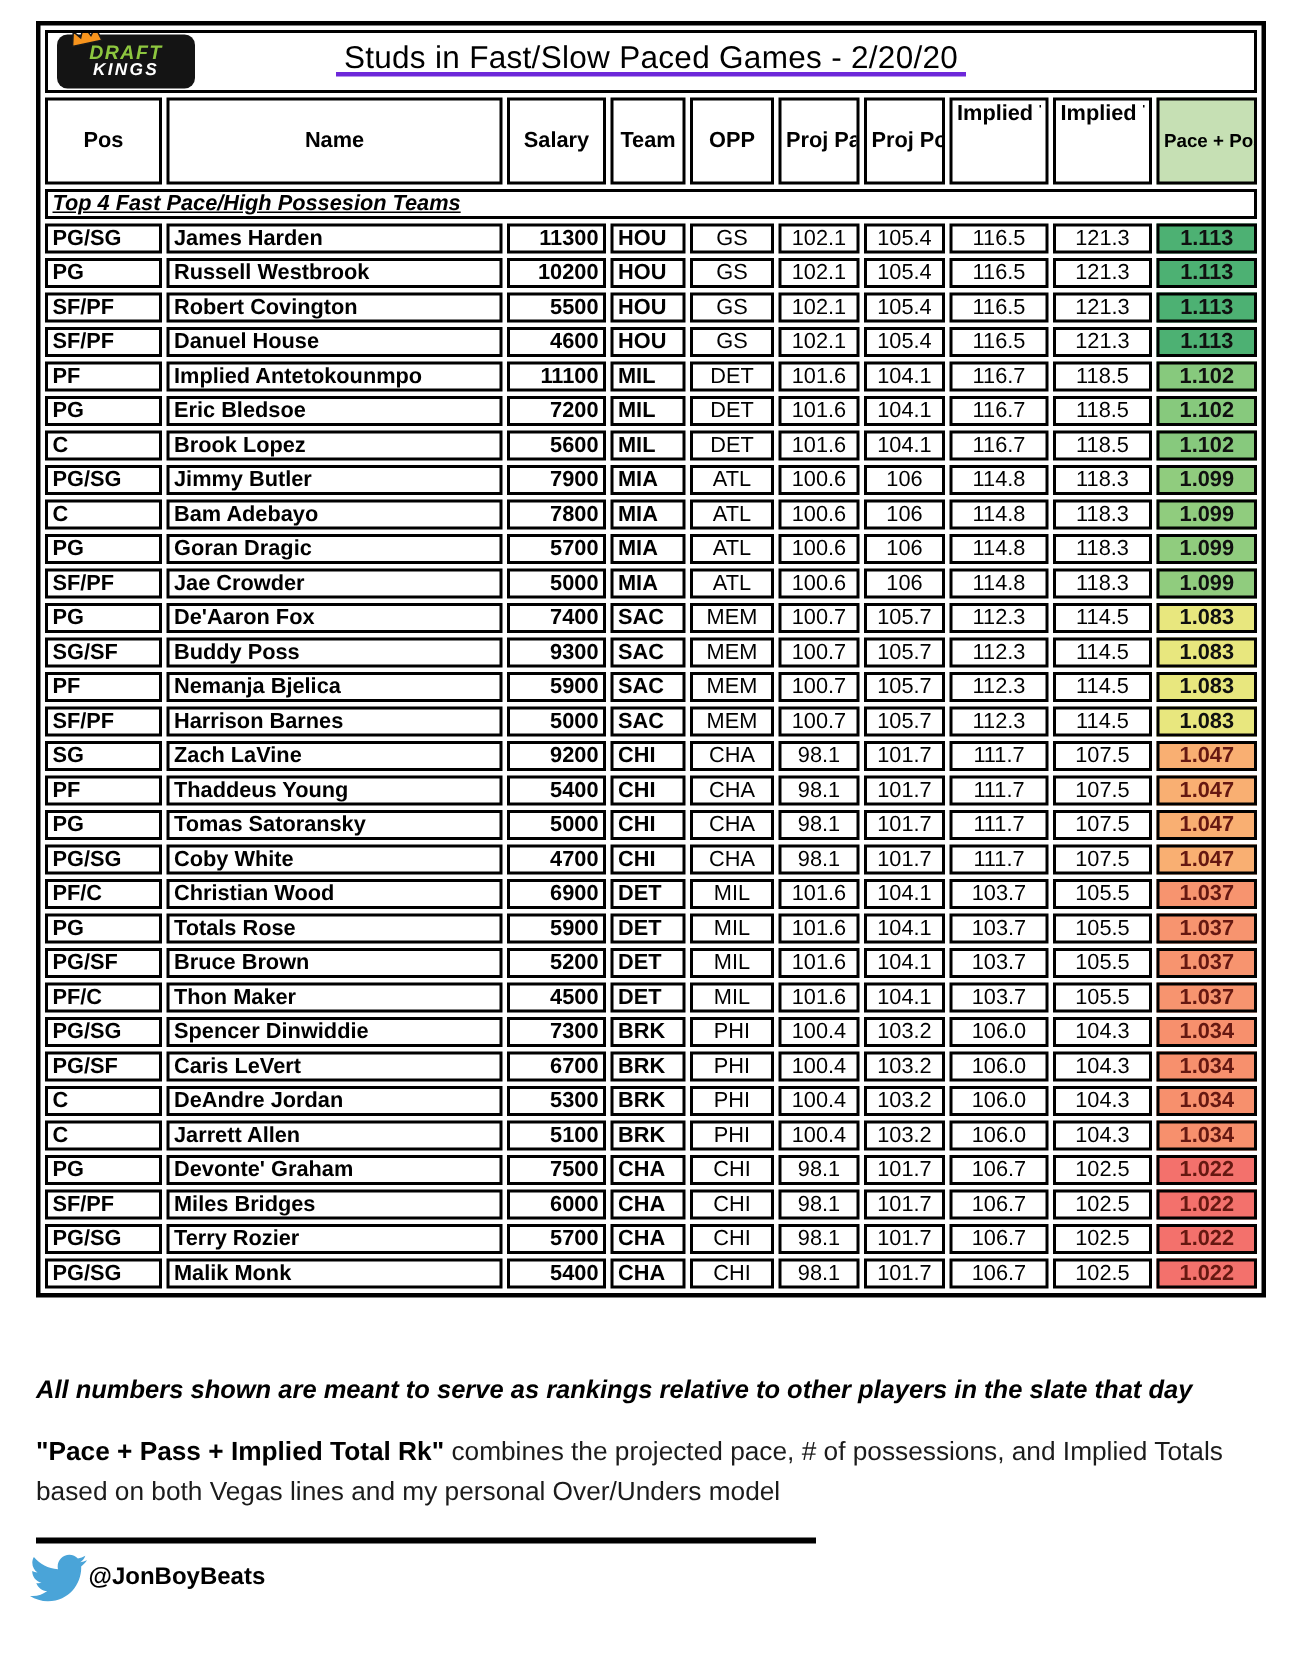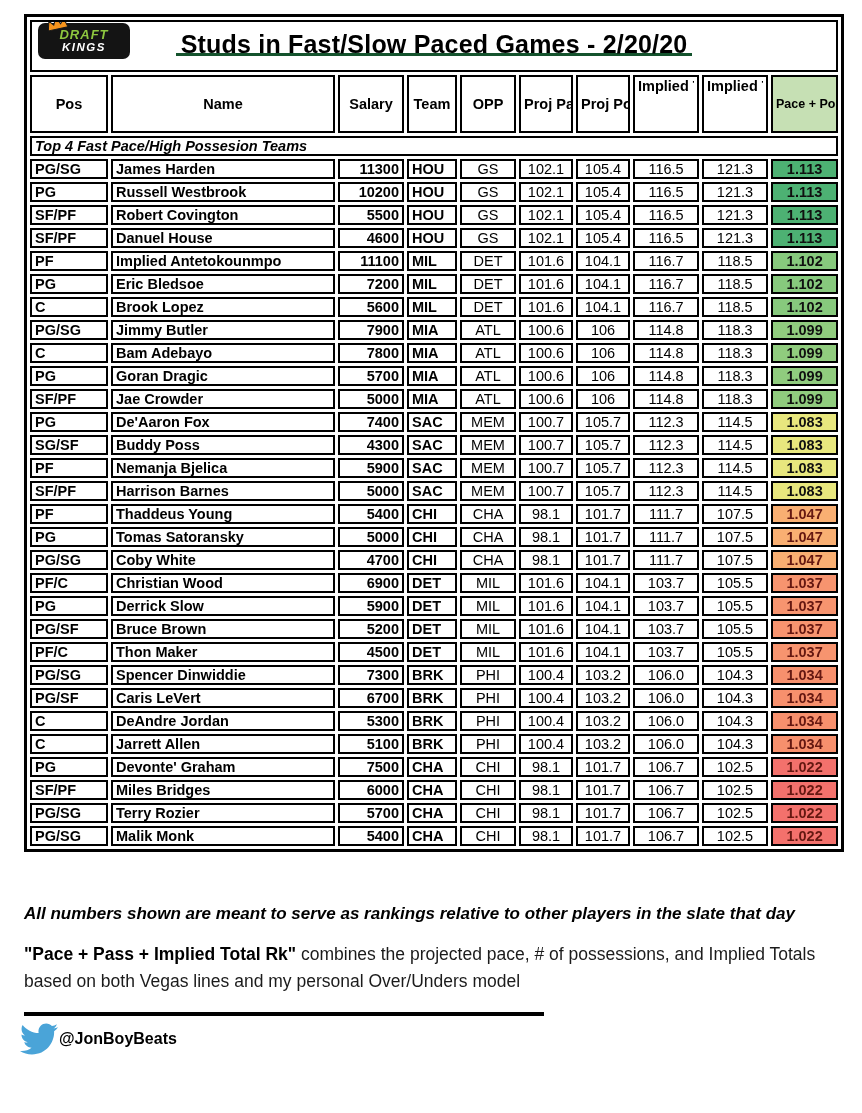--- a/index.html
+++ b/index.html
@@ -18,24 +18,24 @@
     margin:14px 0 0 24px;
   }
   table.studs td {
     border:2px solid #000; background:#fff;
     height:17px; font-size:14.5px; line-height:16px;
     padding:0 3px; overflow:hidden; white-space:nowrap;
     vertical-align:middle;
   }
   
   td.title-cell { height:40px; border:2px solid #000; }
-  .title-wrap { position:relative; display:flex; align-items:center; justify-content:center; height:48px; }
+  .title-wrap { position:relative; display:flex; align-items:center; justify-content:center; height:38px; }
   .page-title {
-    font-size:25px; font-weight:bold; letter-spacing:.2px;
-    border-bottom:3px solid #14532d; padding:0 5px 1px;
+    font-size:21px; font-weight:normal; letter-spacing:.2px;
+    border-bottom:3px solid #6d28d9; padding:0 5px 1px;
   }
   .dk-logo {
     position:absolute; left:3px; top:1px;
     width:92px; height:36px; background:#141414;
     border-radius:7px; text-align:center;
     display:flex; flex-direction:column; justify-content:center;
     line-height:12px; font-style:italic; font-weight:bold;
   }
   .dk1 { color:#8dc63f; font-size:13px; letter-spacing:1px; }
   .dk2 { color:#ffffff; font-size:11.5px; letter-spacing:1.5px; }
@@ -46,21 +46,21 @@
     text-align:center; font-weight:bold; font-size:17px;
     height:64px; white-space:pre-line; line-height:21px;
   }
   td.hdr.clip { vertical-align:top; }
   td.hdr.clip .clipwrap { height:54px; overflow:hidden; padding-top:1px; }
   td.hdr.rank-hdr { font-size:12.5px; line-height:15px; background:#c6e0b4; }
 
   
   td.section {
     background:#d9d9d9; font-weight:bold; font-style:italic;
-    font-size:15.5px; height:18px; text-align:left; padding-left:4px;
+    font-size:15.5px; height:18px; text-align:left; padding-left:4px;text-decoration:underline;
   }
 
   
   td.c-pos, td.c-name, td.c-team { text-align:left; font-weight:bold; }
   td.c-salary { text-align:right; font-weight:bold; }
   td.c-opp, td.c-num { text-align:center; font-weight:normal; font-size:14px; }
   td.c-rank { text-align:center; font-weight:bold; }
 
   
   .notes { margin:52px 0 0 24px; width:812px; }
@@ -273,21 +273,21 @@
           <td class="c-opp">MEM</td>
           <td class="c-num">100.7</td>
           <td class="c-num">105.7</td>
           <td class="c-num">112.3</td>
           <td class="c-num">114.5</td>
           <td class="c-rank" style="background: rgb(232, 231, 126); color: rgb(16, 16, 16);">1.083</td>
         </tr>
         <tr>
           <td class="c-pos">SG/SF</td>
           <td class="c-name">Buddy Poss</td>
-          <td class="c-salary">4300</td>
+          <td class="c-salary">9300</td>
           <td class="c-team">SAC</td>
           <td class="c-opp">MEM</td>
           <td class="c-num">100.7</td>
           <td class="c-num">105.7</td>
           <td class="c-num">112.3</td>
           <td class="c-num">114.5</td>
           <td class="c-rank" style="background: rgb(232, 231, 126); color: rgb(16, 16, 16);">1.083</td>
         </tr>
         <tr>
           <td class="c-pos">PF</td>
@@ -307,20 +307,32 @@
           <td class="c-salary">5000</td>
           <td class="c-team">SAC</td>
           <td class="c-opp">MEM</td>
           <td class="c-num">100.7</td>
           <td class="c-num">105.7</td>
           <td class="c-num">112.3</td>
           <td class="c-num">114.5</td>
           <td class="c-rank" style="background: rgb(232, 231, 126); color: rgb(16, 16, 16);">1.083</td>
         </tr>
         <tr>
+          <td class="c-pos">SG</td>
+          <td class="c-name">Zach LaVine</td>
+          <td class="c-salary">9200</td>
+          <td class="c-team">CHI</td>
+          <td class="c-opp">CHA</td>
+          <td class="c-num">98.1</td>
+          <td class="c-num">101.7</td>
+          <td class="c-num">111.7</td>
+          <td class="c-num">107.5</td>
+          <td class="c-rank" style="background: rgb(249, 175, 114); color: rgb(101, 24, 17);">1.047</td>
+        </tr>
+        <tr>
           <td class="c-pos">PF</td>
           <td class="c-name">Thaddeus Young</td>
           <td class="c-salary">5400</td>
           <td class="c-team">CHI</td>
           <td class="c-opp">CHA</td>
           <td class="c-num">98.1</td>
           <td class="c-num">101.7</td>
           <td class="c-num">111.7</td>
           <td class="c-num">107.5</td>
           <td class="c-rank" style="background: rgb(249, 175, 114); color: rgb(101, 24, 17);">1.047</td>
@@ -356,21 +368,21 @@
           <td class="c-team">DET</td>
           <td class="c-opp">MIL</td>
           <td class="c-num">101.6</td>
           <td class="c-num">104.1</td>
           <td class="c-num">103.7</td>
           <td class="c-num">105.5</td>
           <td class="c-rank" style="background: rgb(247, 148, 111); color: rgb(101, 24, 17);">1.037</td>
         </tr>
         <tr>
           <td class="c-pos">PG</td>
-          <td class="c-name">Derrick Slow</td>
+          <td class="c-name">Totals Rose</td>
           <td class="c-salary">5900</td>
           <td class="c-team">DET</td>
           <td class="c-opp">MIL</td>
           <td class="c-num">101.6</td>
           <td class="c-num">104.1</td>
           <td class="c-num">103.7</td>
           <td class="c-num">105.5</td>
           <td class="c-rank" style="background: rgb(247, 148, 111); color: rgb(101, 24, 17);">1.037</td>
         </tr>
         <tr>

